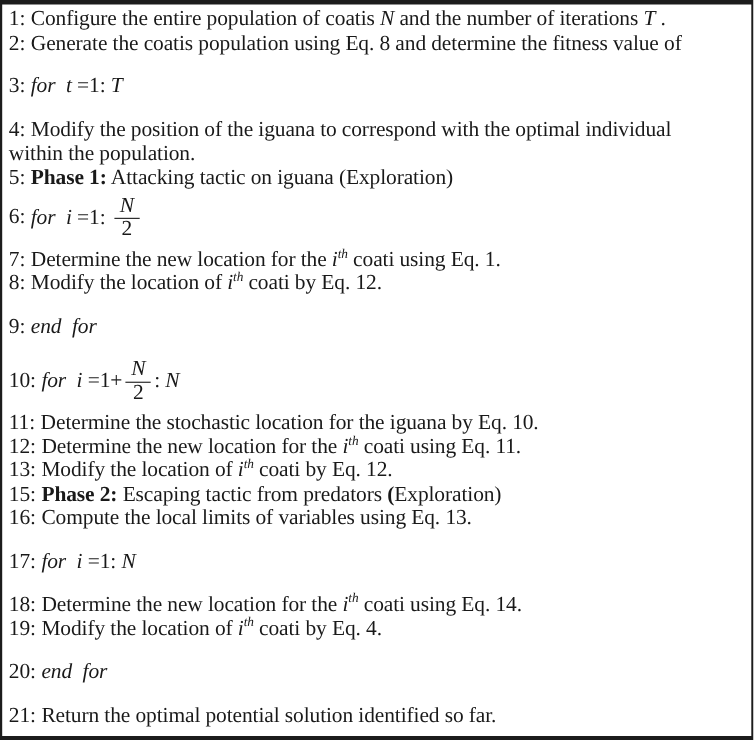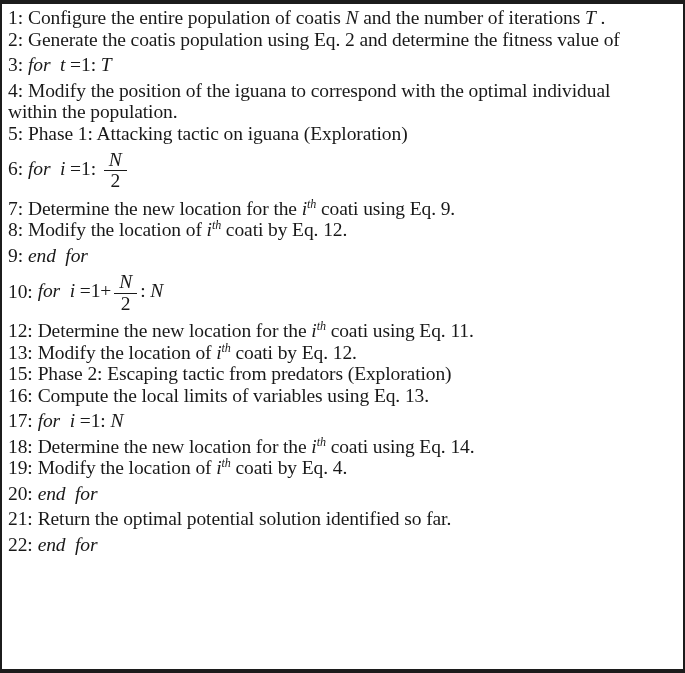--- a/index.html
+++ b/index.html
@@ -20,26 +20,26 @@
     font-family: "Liberation Serif", "DejaVu Serif", serif;
     font-size: 19.5px;
     color: #191919;
     overflow: hidden;
   }
   .line {
     line-height: 21.5px;
     white-space: pre-wrap;
     letter-spacing: -0.1px;
   }
-  .line.math { margin: 4px 0; }
+  .line.math { margin: 18px 0; }
   .line.tall { margin: 6px 0; }
   .num { margin-right: 5px; }
   .seg-p { font-style: normal; }
   .seg-i { font-style: italic; }
-  .seg-b { font-weight: normal; }
+  .seg-b { font-weight: bold; }
   .seg-sup {
     font-style: italic;
     font-size: 0.62em;
     vertical-align: super;
     line-height: 0;
   }
   .frac {
     display: inline-block;
     vertical-align: middle;
     text-align: center;
@@ -56,29 +56,30 @@
     border-top: 1.6px solid #191919;
     line-height: 1.05;
   }
 </style>
 </head>
 <body>
 
 <div class="algo-box">
   <div id="lines">
       <div class="line"><span class="num">1:</span><span class="seg-p">Configure the entire population of coatis </span><span class="seg-i">N</span><span class="seg-p"> and the number of iterations </span><span class="seg-i">T</span><span class="seg-p"> .</span></div>
-      <div class="line"><span class="num">2:</span><span class="seg-p">Generate the coatis population using Eq. 2 and determine the fitness value of</span><br></div>
+      <div class="line"><span class="num">2:</span><span class="seg-p">Generate the coatis population using Eq. 8 and determine the fitness value of</span><br></div>
       <div class="line math"><span class="num">3:</span><span class="seg-i">for</span><span class="seg-p">  </span><span class="seg-i">t</span><span class="seg-p"> =1: </span><span class="seg-i">T</span></div>
       <div class="line"><span class="num">4:</span><span class="seg-p">Modify the position of the iguana to correspond with the optimal individual</span><br><span class="seg-p">within the population.</span></div>
       <div class="line"><span class="num">5:</span><span class="seg-b">Phase 1:</span><span class="seg-p"> Attacking tactic on iguana (Exploration)</span></div>
       <div class="line math tall"><span class="num">6:</span><span class="seg-i">for</span><span class="seg-p">  </span><span class="seg-i">i</span><span class="seg-p"> =1: </span><span class="frac"><span class="fn">N</span><span class="fd">2</span></span></div>
-      <div class="line"><span class="num">7:</span><span class="seg-p">Determine the new location for the </span><span class="seg-i">i</span><span class="seg-sup">th</span><span class="seg-p"> coati using Eq. 9.</span></div>
+      <div class="line"><span class="num">7:</span><span class="seg-p">Determine the new location for the </span><span class="seg-i">i</span><span class="seg-sup">th</span><span class="seg-p"> coati using Eq. 1.</span></div>
       <div class="line"><span class="num">8:</span><span class="seg-p">Modify the location of </span><span class="seg-i">i</span><span class="seg-sup">th</span><span class="seg-p"> coati by Eq. 12.</span></div>
       <div class="line math"><span class="num">9:</span><span class="seg-i">end  for</span></div>
       <div class="line math tall"><span class="num">10:</span><span class="seg-i">for</span><span class="seg-p">  </span><span class="seg-i">i</span><span class="seg-p"> =1+</span><span class="frac"><span class="fn">N</span><span class="fd">2</span></span><span class="seg-p">: </span><span class="seg-i">N</span></div>
+      <div class="line"><span class="num">11:</span><span class="seg-p">Determine the stochastic location for the iguana by Eq. 10.</span></div>
       <div class="line"><span class="num">12:</span><span class="seg-p">Determine the new location for the </span><span class="seg-i">i</span><span class="seg-sup">th</span><span class="seg-p"> coati using Eq. 11.</span></div>
       <div class="line"><span class="num">13:</span><span class="seg-p">Modify the location of </span><span class="seg-i">i</span><span class="seg-sup">th</span><span class="seg-p"> coati by Eq. 12.</span></div>
       <div class="line"><span class="num">15:</span><span class="seg-b">Phase 2:</span><span class="seg-p"> Escaping tactic from predators </span><span class="seg-b">(</span><span class="seg-p">Exploration)</span></div>
       <div class="line"><span class="num">16:</span><span class="seg-p">Compute the local limits of variables using Eq. 13.</span></div>
       <div class="line math"><span class="num">17:</span><span class="seg-i">for</span><span class="seg-p">  </span><span class="seg-i">i</span><span class="seg-p"> =1: </span><span class="seg-i">N</span></div>
       <div class="line"><span class="num">18:</span><span class="seg-p">Determine the new location for the </span><span class="seg-i">i</span><span class="seg-sup">th</span><span class="seg-p"> coati using Eq. 14.</span></div>
       <div class="line"><span class="num">19:</span><span class="seg-p">Modify the location of </span><span class="seg-i">i</span><span class="seg-sup">th</span><span class="seg-p"> coati by Eq. 4.</span></div>
       <div class="line math"><span class="num">20:</span><span class="seg-i">end  for</span></div>
       <div class="line"><span class="num">21:</span><span class="seg-p">Return the optimal potential solution identified so far.</span></div>
       <div class="line math"><span class="num">22:</span><span class="seg-i">end  for</span></div>

